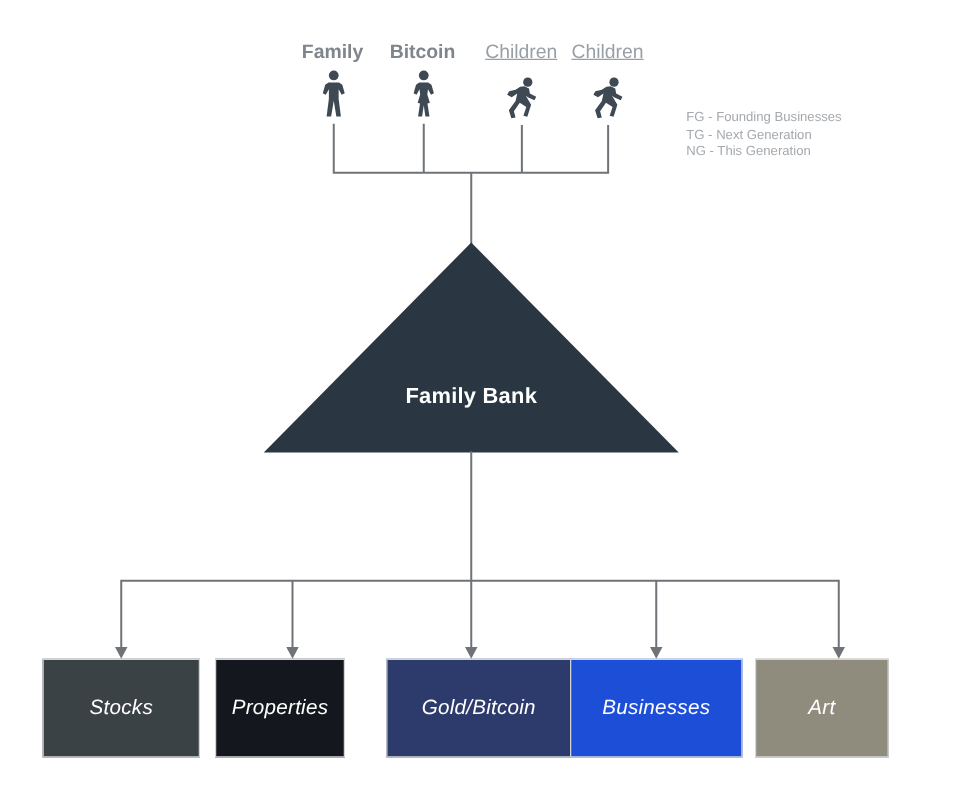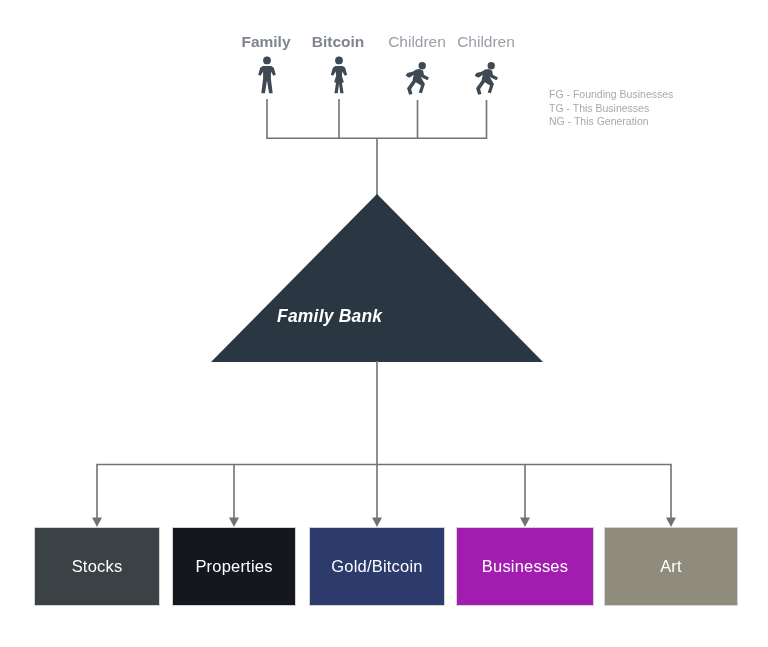--- a/index.html
+++ b/index.html
@@ -16,21 +16,21 @@
     overflow: hidden;
   }
   .member-label {
     position: absolute;
     top: 33px;
     transform: translateX(-50%);
     font-size: 15.5px;
     white-space: nowrap;
   }
   .member-label.parent { color: #7f858c; font-weight: bold; }
-  .member-label.child  { color: #999fa6; font-weight: normal; }
+  .member-label.child  { color: #999fa6; font-weight: normal; text-decoration: underline; }
   .person-svg { position: absolute; }
   .person-svg .silhouette { fill: #3e4954; }
   .legend {
     position: absolute;
     left: 549px;
     top: 88px;
     font-size: 10.5px;
     line-height: 13.5px;
     color: #a5a9ae;
     white-space: nowrap;
@@ -44,47 +44,48 @@
     stroke: #6f7377;
     stroke-width: 1.6;
     fill: none;
   }
   .arrowhead { fill: #6f7377; stroke: none; }
   .bank-label {
     position: absolute;
     left: 277px;
     top: 306px;
     width: 200px;
+    text-align: center;
     color: #ffffff;
     font-size: 17.5px;
     font-weight: bold;
     letter-spacing: 0.2px;
-    font-style: italic;
   }
   .asset-box {
     position: absolute;
     top: 527px;
     height: 79px;
     display: flex;
     align-items: center;
     justify-content: center;
     border: 1px solid #d2d4d6;
     box-sizing: border-box;
+    font-style: italic;
   }
   .asset-box span {
     color: #ffffff;
     font-size: 16.5px;
     letter-spacing: 0.2px;
     white-space: nowrap;
   }
   .box-stocks     { left: 34px;  width: 126px; }
-  .box-properties { left: 172px; width: 124px; }
-  .box-gold       { left: 309px; width: 136px; }
+  .box-properties { left: 172px; width: 104px; }
+  .box-gold       { left: 309px; width: 148px; }
   .box-businesses { left: 456px; width: 138px; }
-  .box-art        { left: 604px; width: 134px; }
+  .box-art        { left: 604px; width: 107px; }
 </style>
 </head>
 <body>
 
 <div class="canvas">
 
   <div class="member-label parent" style="left:266px">Family</div>
   <div class="member-label parent" style="left:338px">Bitcoin</div>
   <div class="member-label child" style="left:417px">Children</div>
   <div class="member-label child" style="left:486px">Children</div>
@@ -101,21 +102,21 @@
     <circle class="silhouette" cx="30" cy="7" r="5.5"></circle>
     <path class="silhouette" d="M26 12 L31.5 14.5 L32.5 20.5 L40 24.5 L38 28.5 L30 25 L27.5 23 L34 34 L29.5 48 L24.8 46.8 L28.3 36.5 L20.5 31.5 L13.5 41.5 L15.5 49 L10.5 50 L7.5 40.5 L15.5 29.5 L17.5 20.5 L11 25 L5.5 22 L7.8 17.8 L15.5 16 L21 12.5 Z"></path>
   </svg>
   <svg class="person-svg" style="left:471px;top:61px" width="31" height="35" viewBox="0 0 46 52">
     <circle class="silhouette" cx="30" cy="7" r="5.5"></circle>
     <path class="silhouette" d="M26 12 L31.5 14.5 L32.5 20.5 L40 24.5 L38 28.5 L30 25 L27.5 23 L34 34 L29.5 48 L24.8 46.8 L28.3 36.5 L20.5 31.5 L13.5 41.5 L15.5 49 L10.5 50 L7.5 40.5 L15.5 29.5 L17.5 20.5 L11 25 L5.5 22 L7.8 17.8 L15.5 16 L21 12.5 Z"></path>
   </svg>
 
   <div class="legend">
     <div>FG - Founding Businesses</div>
-    <div>TG - This Businesses</div>
+    <div>TG - Next Generation</div>
     <div>NG - This Generation</div>
   </div>
 
   <svg class="connectors" width="768" height="647" viewBox="0 0 768 647">
 
     <path class="conn" d="M267 99 V138 M339 99 V138 M417.5 100 V138 M486.5 100 V138 M266.2 138.2 H487.3 M377 138.2 V196"></path>
 
     <polygon points="377,194 211,362 543,362" fill="#2a3743"></polygon>
 
     <path class="conn" d="M377 361 V518.5 M96.2 464.5 H671.8 M97 464.5 V518.5 M234 464.5 V518.5 M525 464.5 V518.5 M671 464.5 V518.5"></path>
@@ -130,20 +131,20 @@
 
   <div class="asset-box box-stocks" style="background-color: rgb(59, 66, 69);">
     <span>Stocks</span>
   </div>
   <div class="asset-box box-properties" style="background-color: rgb(21, 23, 30);">
     <span>Properties</span>
   </div>
   <div class="asset-box box-gold" style="background-color: rgb(45, 58, 108);">
     <span>Gold/Bitcoin</span>
   </div>
-  <div class="asset-box box-businesses" style="background-color: #a21caf;">
+  <div class="asset-box box-businesses" style="background-color: #1d4ed8;">
     <span>Businesses</span>
   </div>
   <div class="asset-box box-art" style="background-color: rgb(143, 140, 126);">
     <span>Art</span>
   </div>
 
 </div>
 
 </body></html>

